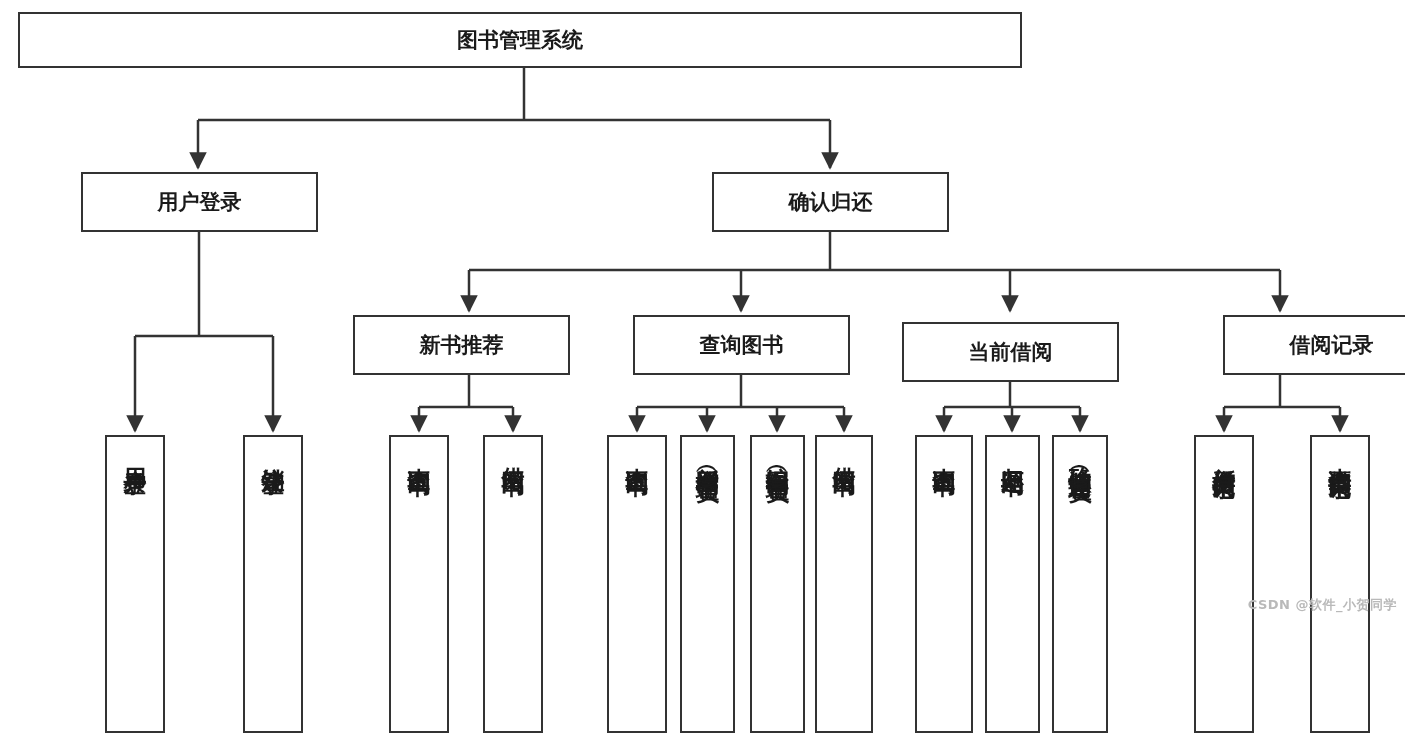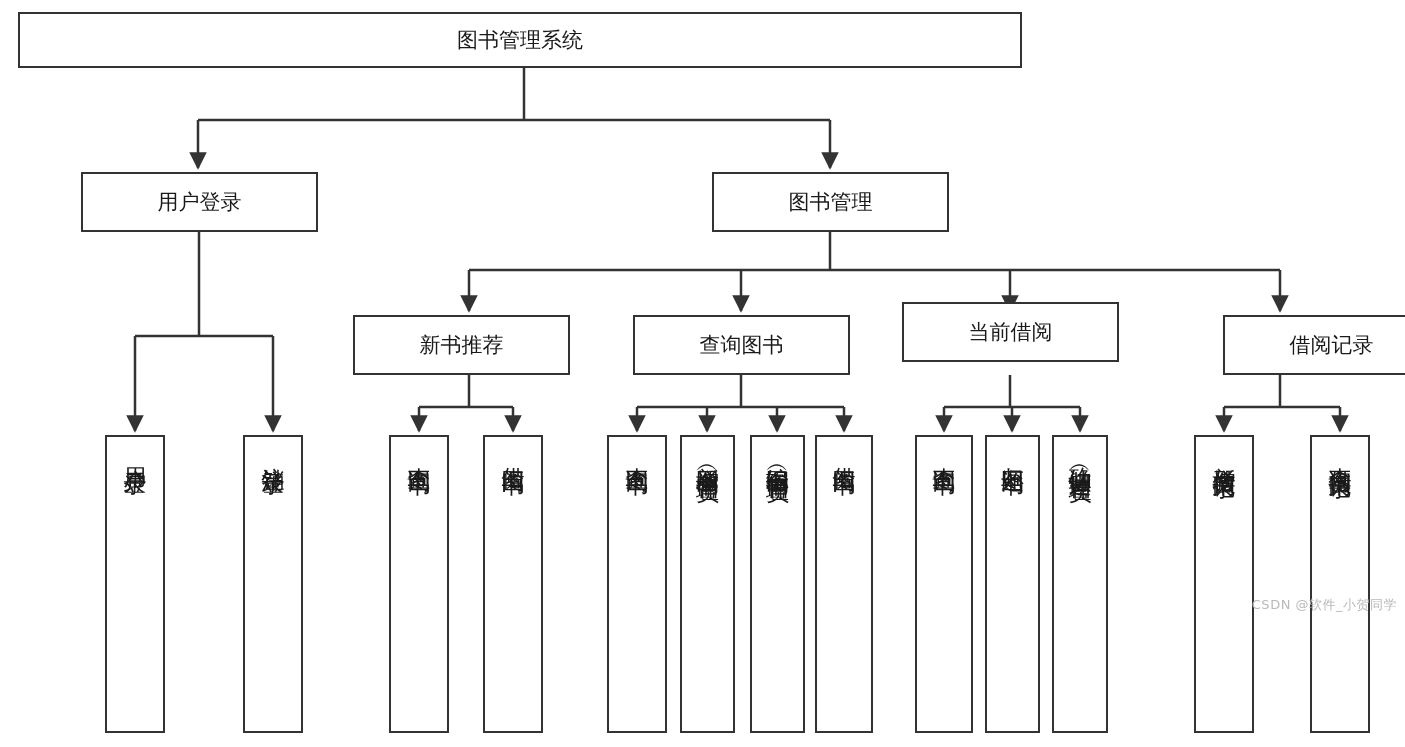--- a/index.html
+++ b/index.html
@@ -11,20 +11,21 @@
     width: 1405px;
     height: 747px;
     font-family: "DejaVu Sans", "Liberation Sans", sans-serif;
     overflow: hidden;
     position: relative;
   }
   #diagram-root {
     position: relative;
     width: 1405px;
     height: 618px;
+    font-weight: bold;
   }
   svg.edges {
     position: absolute;
     left: 0;
     top: 0;
     width: 1405px;
     height: 747px;
   }
   .node {
     position: absolute;
@@ -149,30 +150,30 @@
   </svg>
 
   <div class="node horizontal" style="left:18px;top:12px;width:1004px;height:56px;">
     <span class="node-label">图书管理系统</span>
   </div>
 
   <div class="node horizontal" style="left:81px;top:172px;width:237px;height:60px;">
     <span class="node-label">用户登录</span>
   </div>
   <div class="node horizontal" style="left:712px;top:172px;width:237px;height:60px;">
-    <span class="node-label">图书管理</span>
+    <span class="node-label">确认归还</span>
   </div>
 
   <div class="node horizontal" style="left:353px;top:315px;width:217px;height:60px;">
     <span class="node-label">新书推荐</span>
   </div>
   <div class="node horizontal" style="left:633px;top:315px;width:217px;height:60px;">
     <span class="node-label">查询图书</span>
   </div>
-  <div class="node horizontal" style="left:902px;top:302px;width:217px;height:60px;">
+  <div class="node horizontal" style="left:902px;top:322px;width:217px;height:60px;">
     <span class="node-label">当前借阅</span>
   </div>
   <div class="node horizontal" style="left:1223px;top:315px;width:217px;height:60px;">
     <span class="node-label">借阅记录</span>
   </div>
 
   <div class="node vertical" style="left:105px;top:435px;width:60px;height:298px;">
     <span class="node-label">用户登录</span>
   </div>
   <div class="node vertical" style="left:243px;top:435px;width:60px;height:298px;">

